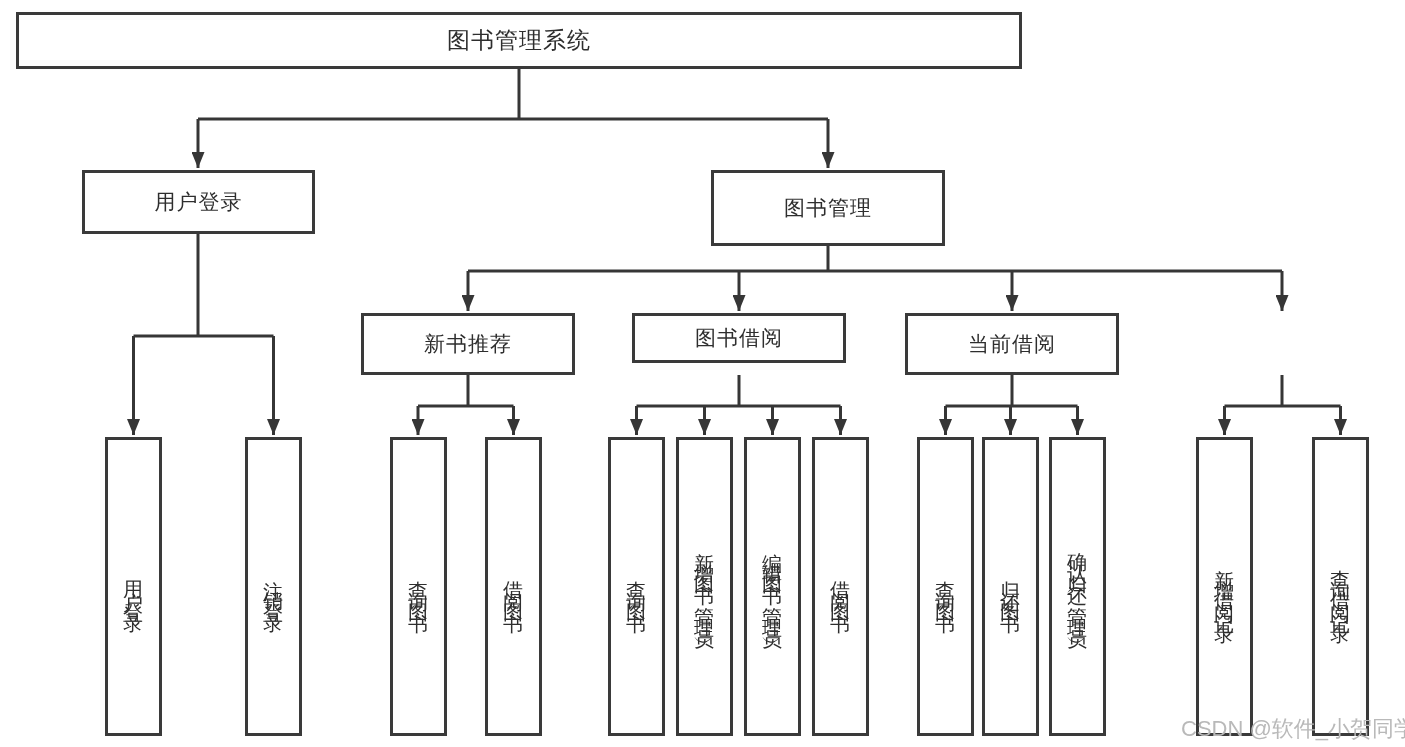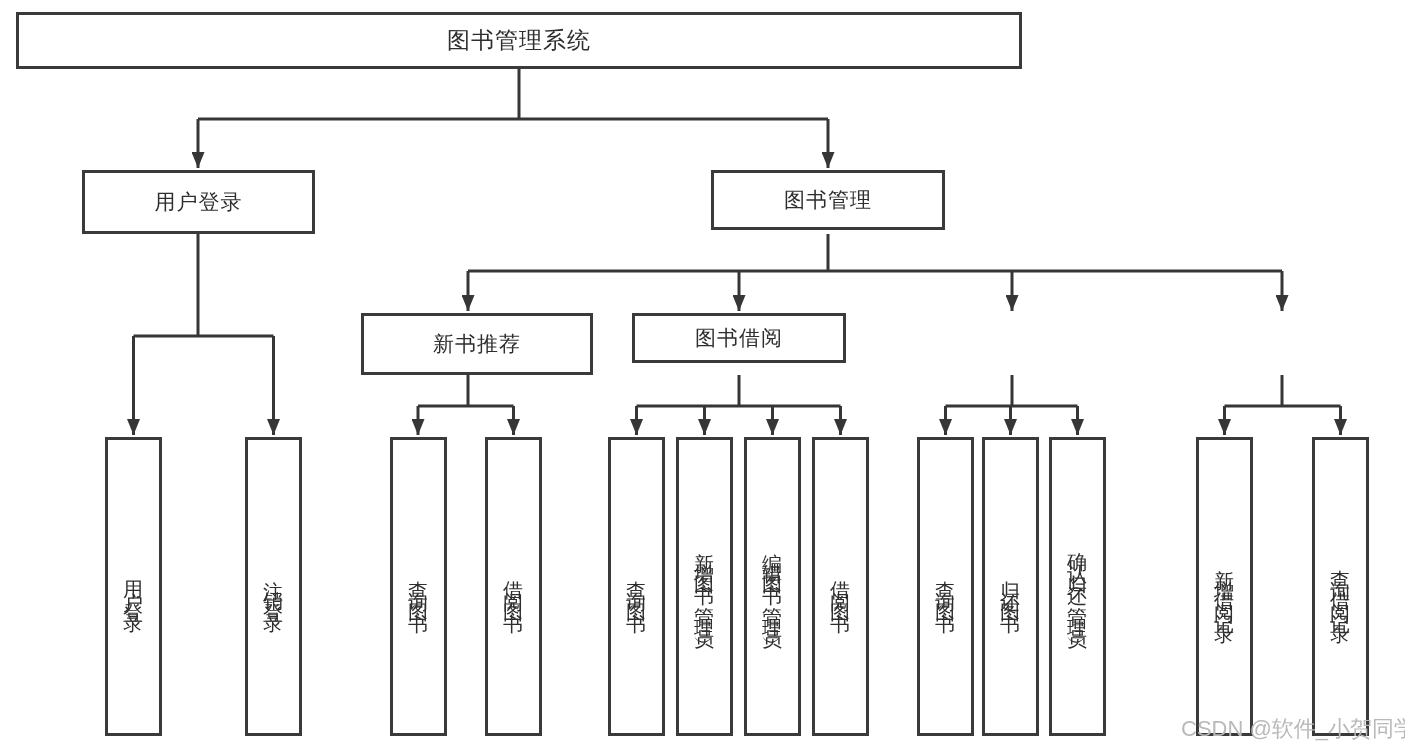--- a/index.html
+++ b/index.html
@@ -87,29 +87,32 @@
     <line x1="1340.5" y1="406" x2="1340.5" y2="435" marker-end="url(#arw)"></line>
   </svg>
 
   <div class="box root" style="left:16px;top:12px;width:1006px;height:57px">
     <span>图书管理系统</span>
   </div>
 
   <div class="box h" style="left:82px;top:170px;width:233px;height:64px">
     <span>用户登录</span>
   </div>
-  <div class="box h" style="left:711px;top:170px;width:234px;height:60px">
+  <div class="box h" style="left:711px;top:170px;width:234px;height:76px">
     <span>图书管理</span>
   </div>
 
-  <div class="box h" style="left:361px;top:313px;width:232px;height:62px">
+  <div class="box h" style="left:361px;top:313px;width:214px;height:62px">
     <span>新书推荐</span>
   </div>
   <div class="box h" style="left:632px;top:313px;width:214px;height:50px">
     <span>图书借阅</span>
+  </div>
+  <div class="box h" style="left:905px;top:313px;width:214px;height:62px">
+    <span>当前借阅</span>
   </div>
 
   <div class="box v" style="left:105px;top:437px;width:57px;height:299px">
     <span class="vtext">用户登录</span>
   </div>
   <div class="box v" style="left:245px;top:437px;width:57px;height:299px">
     <span class="vtext">注销登录</span>
   </div>
 
   <div class="box v" style="left:390px;top:437px;width:57px;height:299px">

